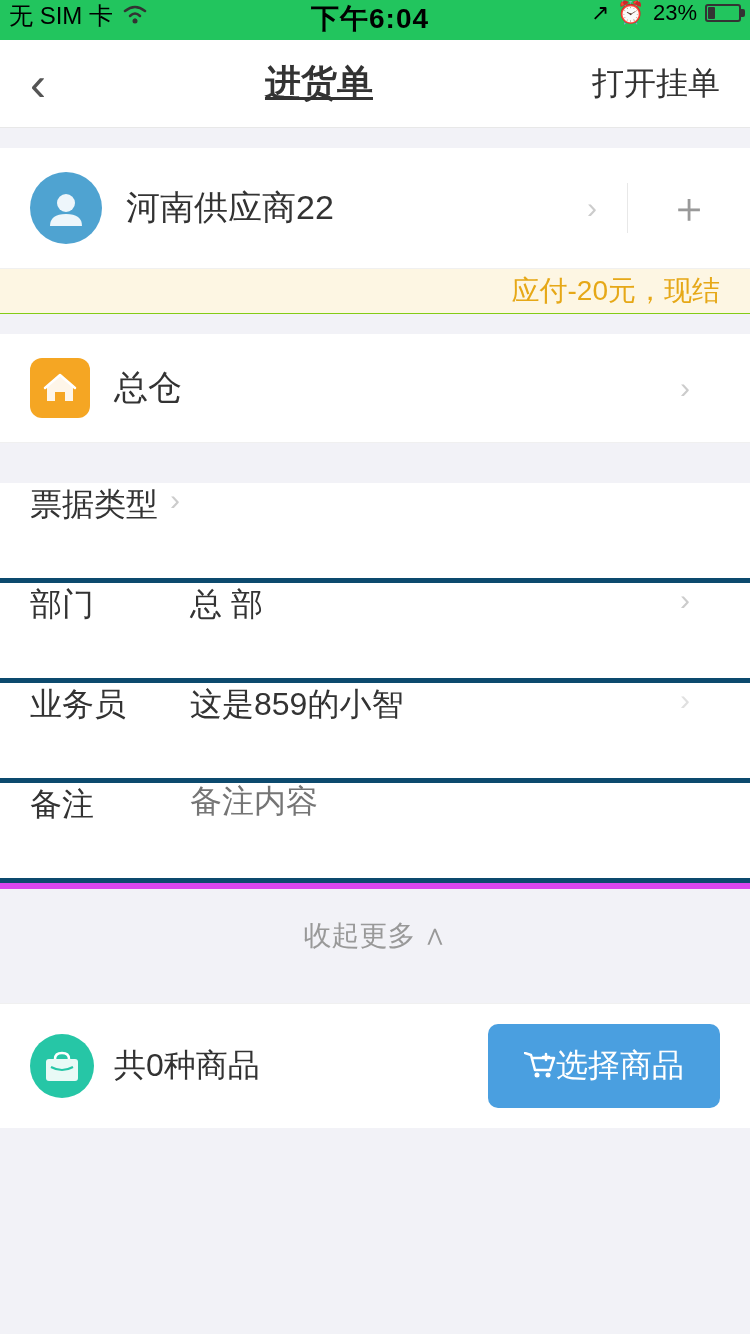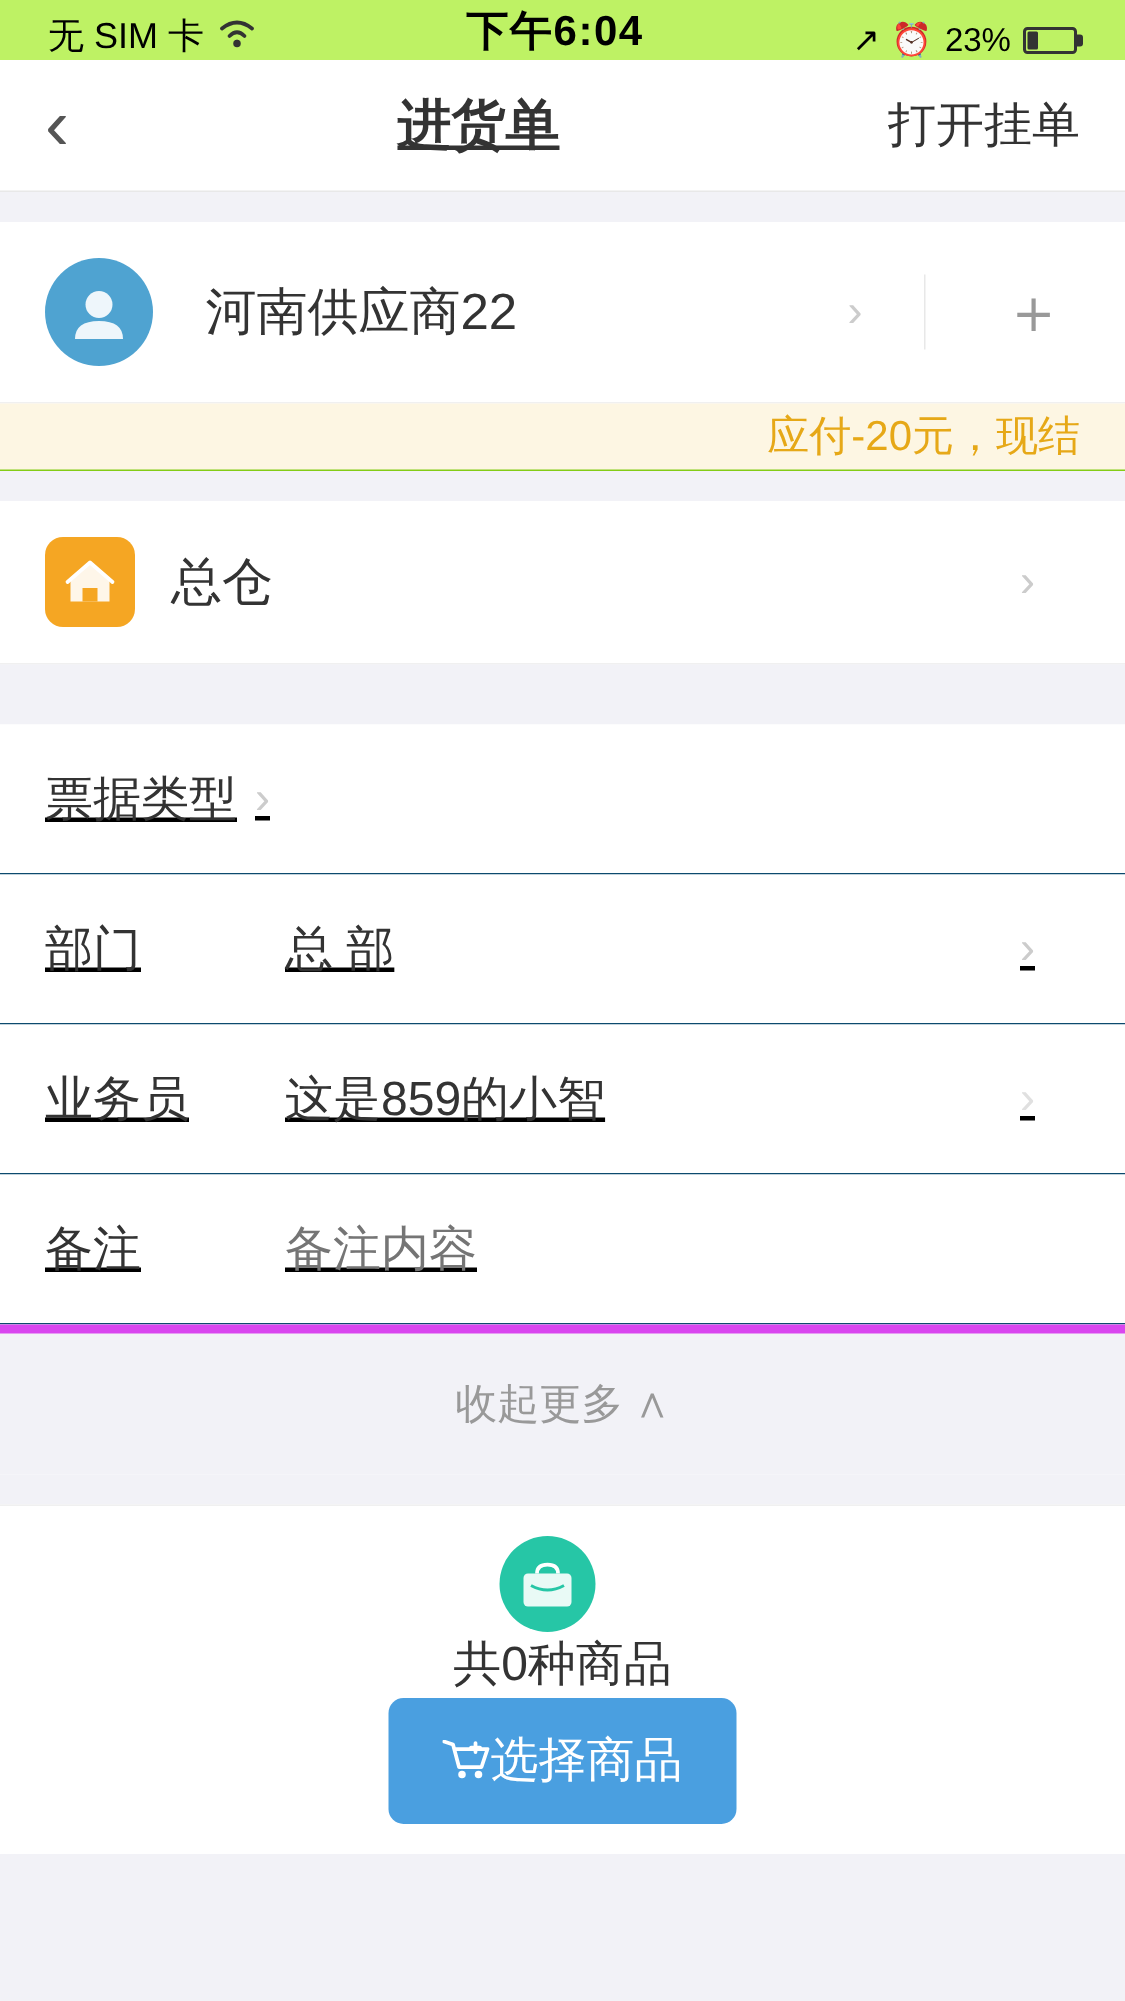--- a/index.html
+++ b/index.html
@@ -8,25 +8,25 @@
       width: 750px;
       min-height: 1334px;
       font-family: -apple-system, "PingFang SC", "Helvetica Neue", sans-serif;
       background: #f2f2f7;
       font-size: 32px;
     }
 
     
     .status-bar {
       height: 40px;
-      background: #bef264;
-      display: flex;
-      align-items: flex-end;
+      background: #22c55e;
+      display: flex;
+      align-items: flex-start;
       justify-content: space-between;
-      padding: 0 32px;
+      padding: 0 9px;
       font-size: 24px;
       font-weight: 500;
     }
     .status-left { display: flex; align-items: center; gap: 8px; }
     .status-center { font-size: 28px; font-weight: 600; letter-spacing: 1px; }
     .status-right { display: flex; align-items: center; gap: 8px; font-size: 22px; }
     .battery-icon {
       display: inline-block;
       width: 36px;
       height: 18px;
@@ -91,21 +91,20 @@
       margin-bottom: 0;
     }
 
     
     .supplier-row {
       display: flex;
       align-items: center;
       padding: 24px 30px;
       background: #fff;
       border-bottom: 1px solid #f0f0f0;
-      gap: 11px;
     }
     .supplier-avatar {
       width: 72px;
       height: 72px;
       border-radius: 50%;
       background: #4fa3d1;
       display: flex;
       align-items: center;
       justify-content: center;
       margin-right: 24px;
@@ -170,26 +169,25 @@
       color: #333;
     }
 
     
     .form-section {
       background: #fff;
       margin-top: 20px;
     }
     .form-row {
       display: flex;
-      align-items: center;
+      align-items: flex-start;
       padding: 0 30px;
       height: 100px;
-      border-bottom: 1px solid #0c4a6e;
-      background: #fff;
-      text-decoration: underline;
+      border-bottom: 5px solid #0c4a6e;
+      background: #fff;
     }
     .form-row:last-child {
       border-bottom: none;
     }
     .form-label {
       font-size: 32px;
       color: #333;
       width: 140px;
       flex-shrink: 0;
     }
@@ -221,21 +219,20 @@
     }
 
     
     .bottom-bar {
       background: #fff;
       display: flex;
       align-items: center;
       padding: 20px 30px;
       margin-top: 20px;
       border-top: 1px solid #f0f0f0;
-      flex-direction: column;
     }
     .product-icon-wrap {
       width: 64px;
       height: 64px;
       background: #26c6a6;
       border-radius: 50%;
       display: flex;
       align-items: center;
       justify-content: center;
       margin-right: 20px;

